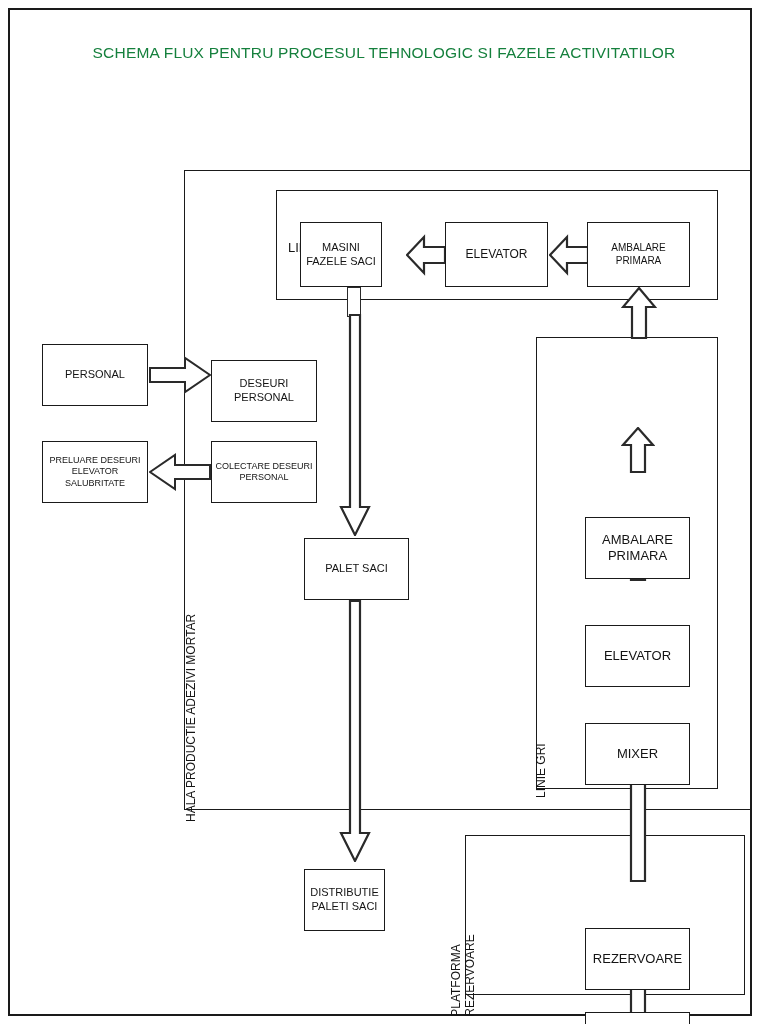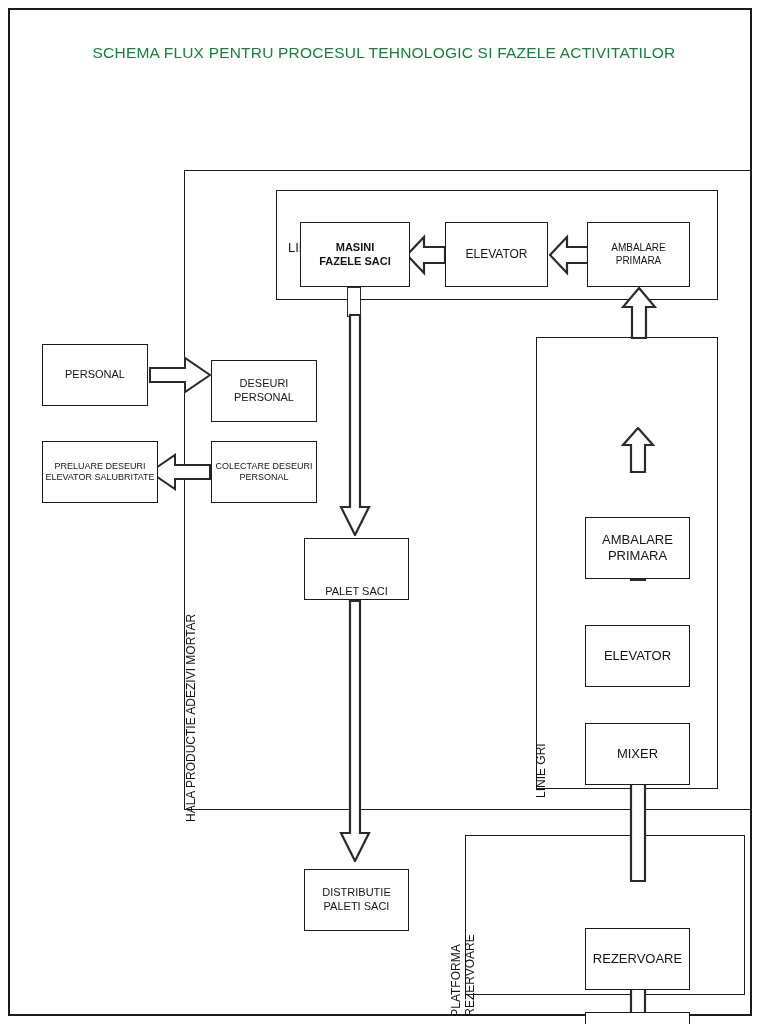--- a/index.html
+++ b/index.html
@@ -115,21 +115,21 @@
   <div class="outer-frame"></div>
 
   <div class="title">SCHEMA FLUX PENTRU PROCESUL TEHNOLOGIC SI FAZELE ACTIVITATILOR</div>
 
   <div class="group" style="left:184px; top:170px; width:568px; height:640px;"></div>
   <div class="group-label vert-label fs-12" style="left:198px; top:808px;">HALA PRODUCTIE ADEZIVI MORTAR</div>
 
   <div class="group" style="left:276px; top:190px; width:442px; height:110px;"></div>
   <div class="group-label fs-13" style="left:288px; top:196px;">LINIE ALBA</div>
 
-  <div class="box fs-11" style="left:300px; top:222px; width:110px; height:65px;font-weight:bold;">
+  <div class="box fs-11" style="left:300px; top:222px; width:82px; height:65px;">
     <span>
       <span>MASINI</span><br>
       <span>FAZELE SACI</span>
     </span>
   </div>
 
   <div class="box fs-12" style="left:445px; top:222px; width:103px; height:65px;">
     <span>ELEVATOR</span>
   </div>
 
@@ -168,21 +168,21 @@
       <span>PERSONAL</span>
     </span>
   </div>
 
   <div class="arrow thin" style="left:149px; top:355px; width:62px; height:40px;">
     <svg viewBox="0 0 62 40" width="62" height="40">
       <polygon points="1,13 36,13 36,3 61,20 36,37 36,27 1,27"></polygon>
     </svg>
   </div>
 
-  <div class="box fs-9" style="left:42px; top:441px; width:116px; height:62px;">
+  <div class="box fs-9" style="left:42px; top:441px; width:106px; height:62px;">
     <span>
       <span>PRELUARE DESEURI</span><br>
       <span>ELEVATOR SALUBRITATE</span>
     </span>
   </div>
 
   <div class="box fs-9" style="left:211px; top:441px; width:106px; height:62px;">
     <span>
       <span>COLECTARE DESEURI</span><br>
       <span>PERSONAL</span>
@@ -196,31 +196,31 @@
   </div>
 
   <div class="stub" style="left:347px; top:287px; width:14px; height:30px;"></div>
 
   <div class="arrow" style="left:339px; top:314px; width:32px; height:222px;">
     <svg viewBox="0 0 32 222" width="32" height="222">
       <polygon points="11,1 21,1 21,193 30,193 16,221 2,193 11,193"></polygon>
     </svg>
   </div>
 
-  <div class="box fs-11" style="left:304px; top:538px; width:105px; height:62px;align-items:flex-end;">
+  <div class="box fs-11" style="left:304px; top:538px; width:105px; height:62px;">
     <span>PALET SACI</span>
   </div>
 
   <div class="arrow" style="left:339px; top:600px; width:32px; height:262px;">
     <svg viewBox="0 0 32 262" width="32" height="262">
       <polygon points="11,1 21,1 21,233 30,233 16,261 2,233 11,233"></polygon>
     </svg>
   </div>
 
-  <div class="box fs-11" style="left:304px; top:869px; width:105px; height:62px;">
+  <div class="box fs-11" style="left:304px; top:869px; width:81px; height:62px;">
     <span>
       <span>DISTRIBUTIE</span><br>
       <span>PALETI SACI</span>
     </span>
   </div>
 
   <div class="group" style="left:536px; top:337px; width:182px; height:452px;"></div>
   <div class="group-label vert-label fs-12" style="left:548px; top:784px;">LINIE GRI</div>
 
 

